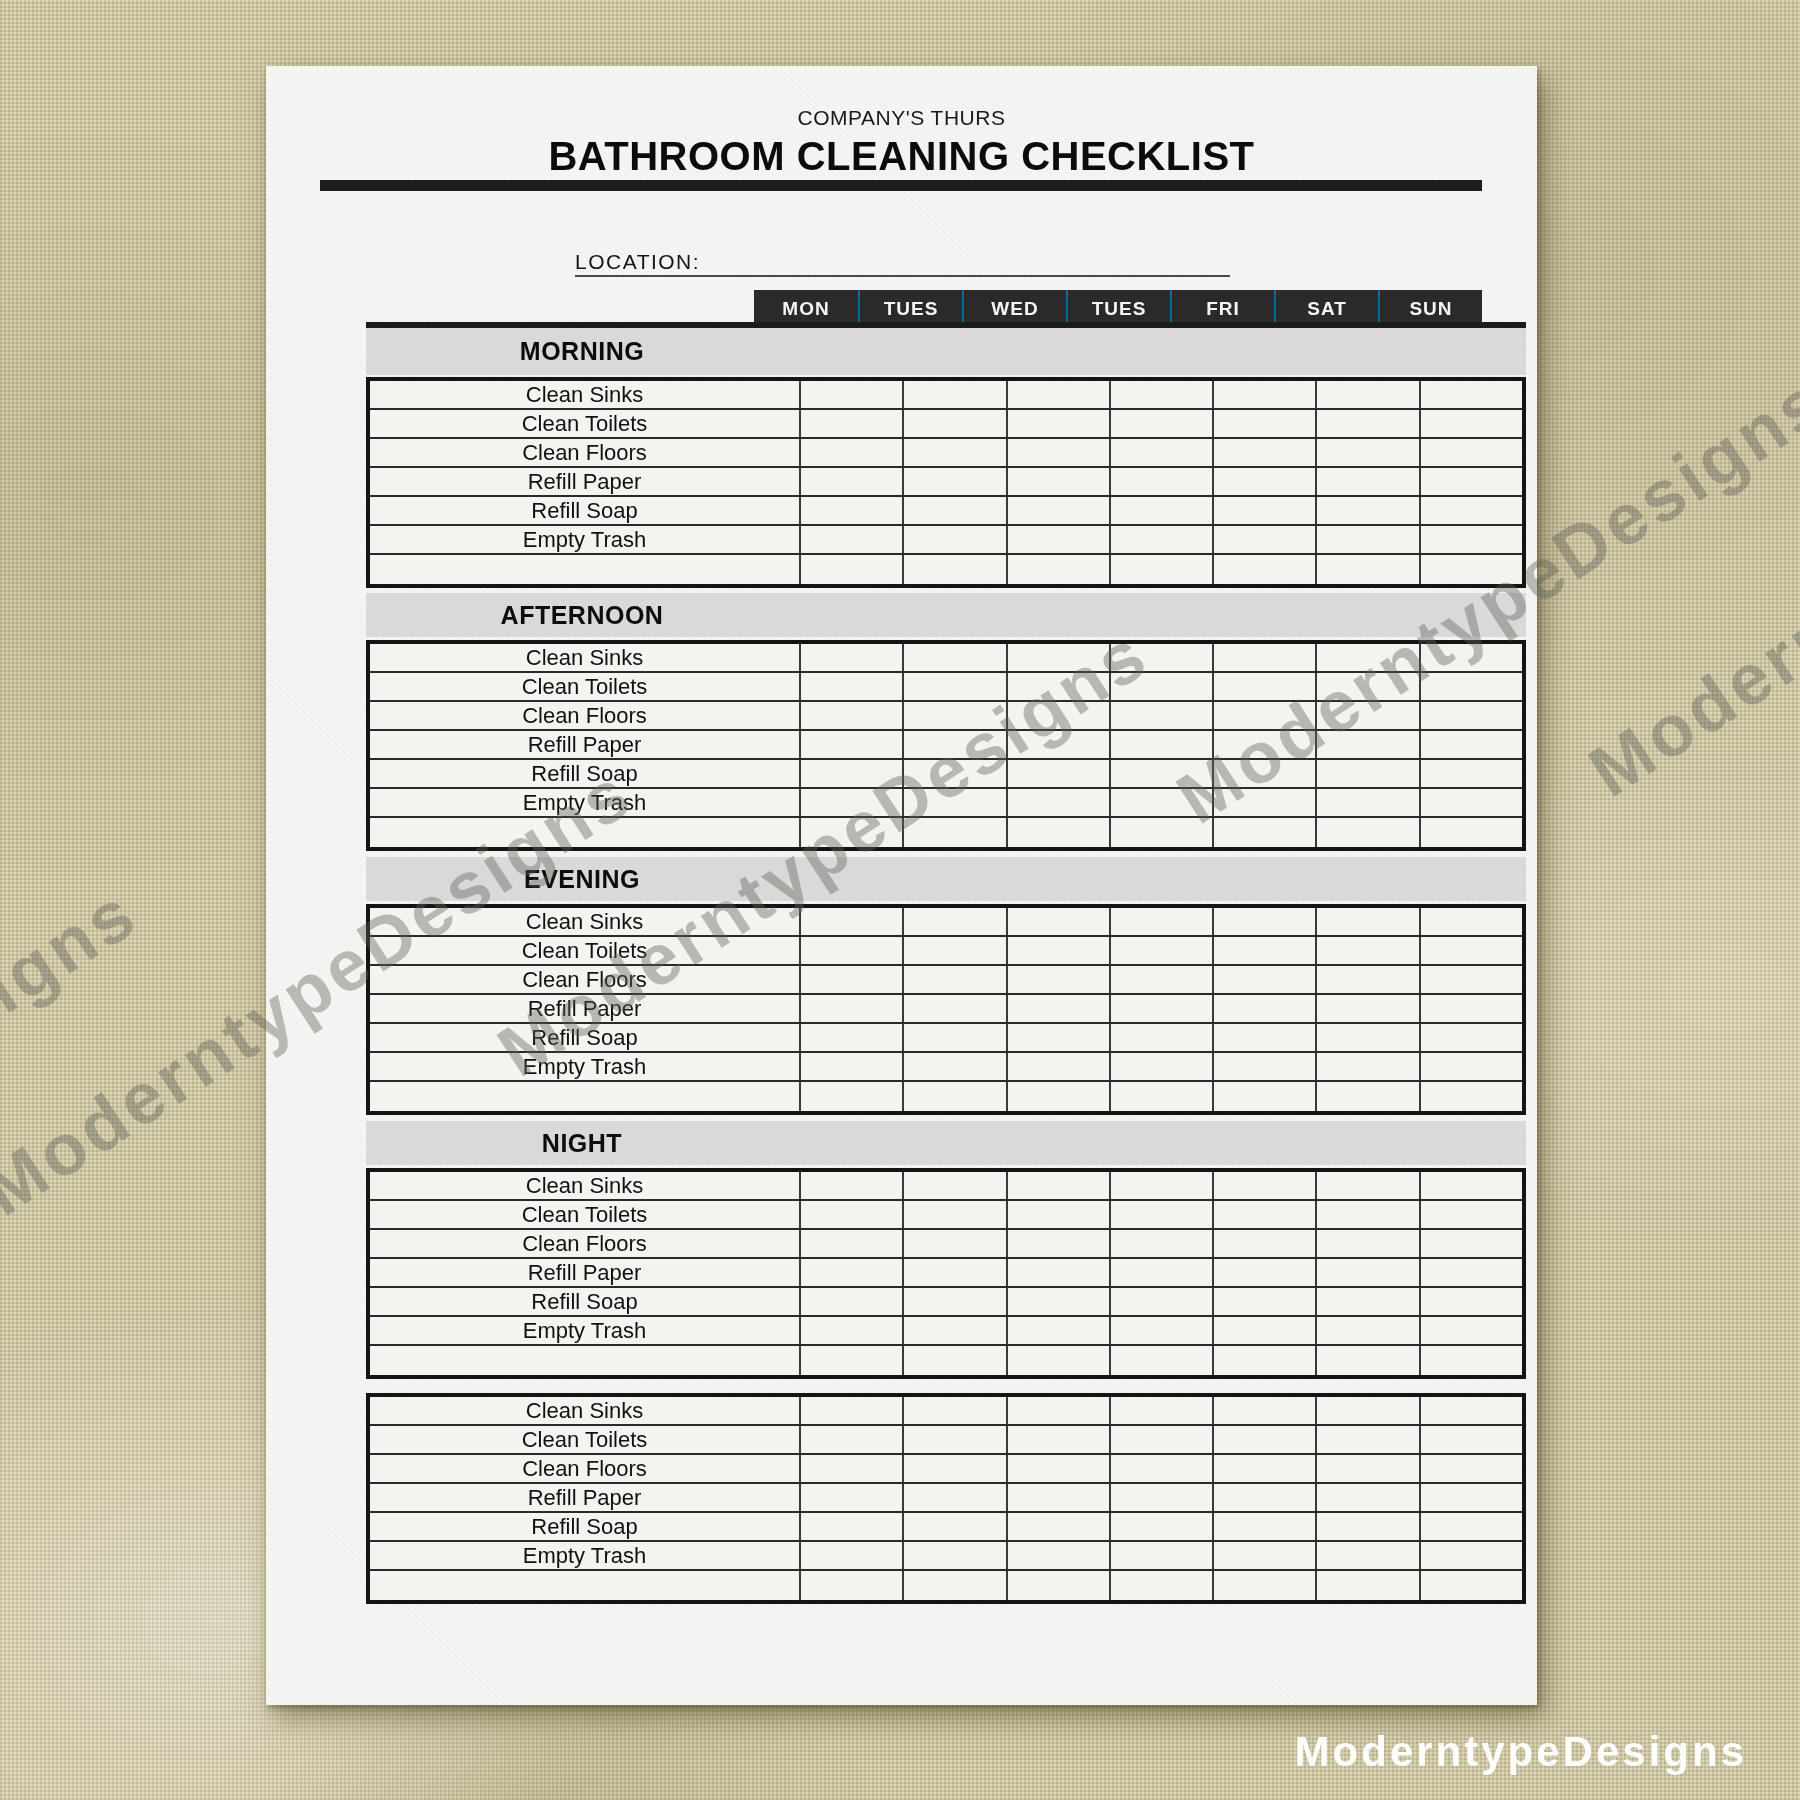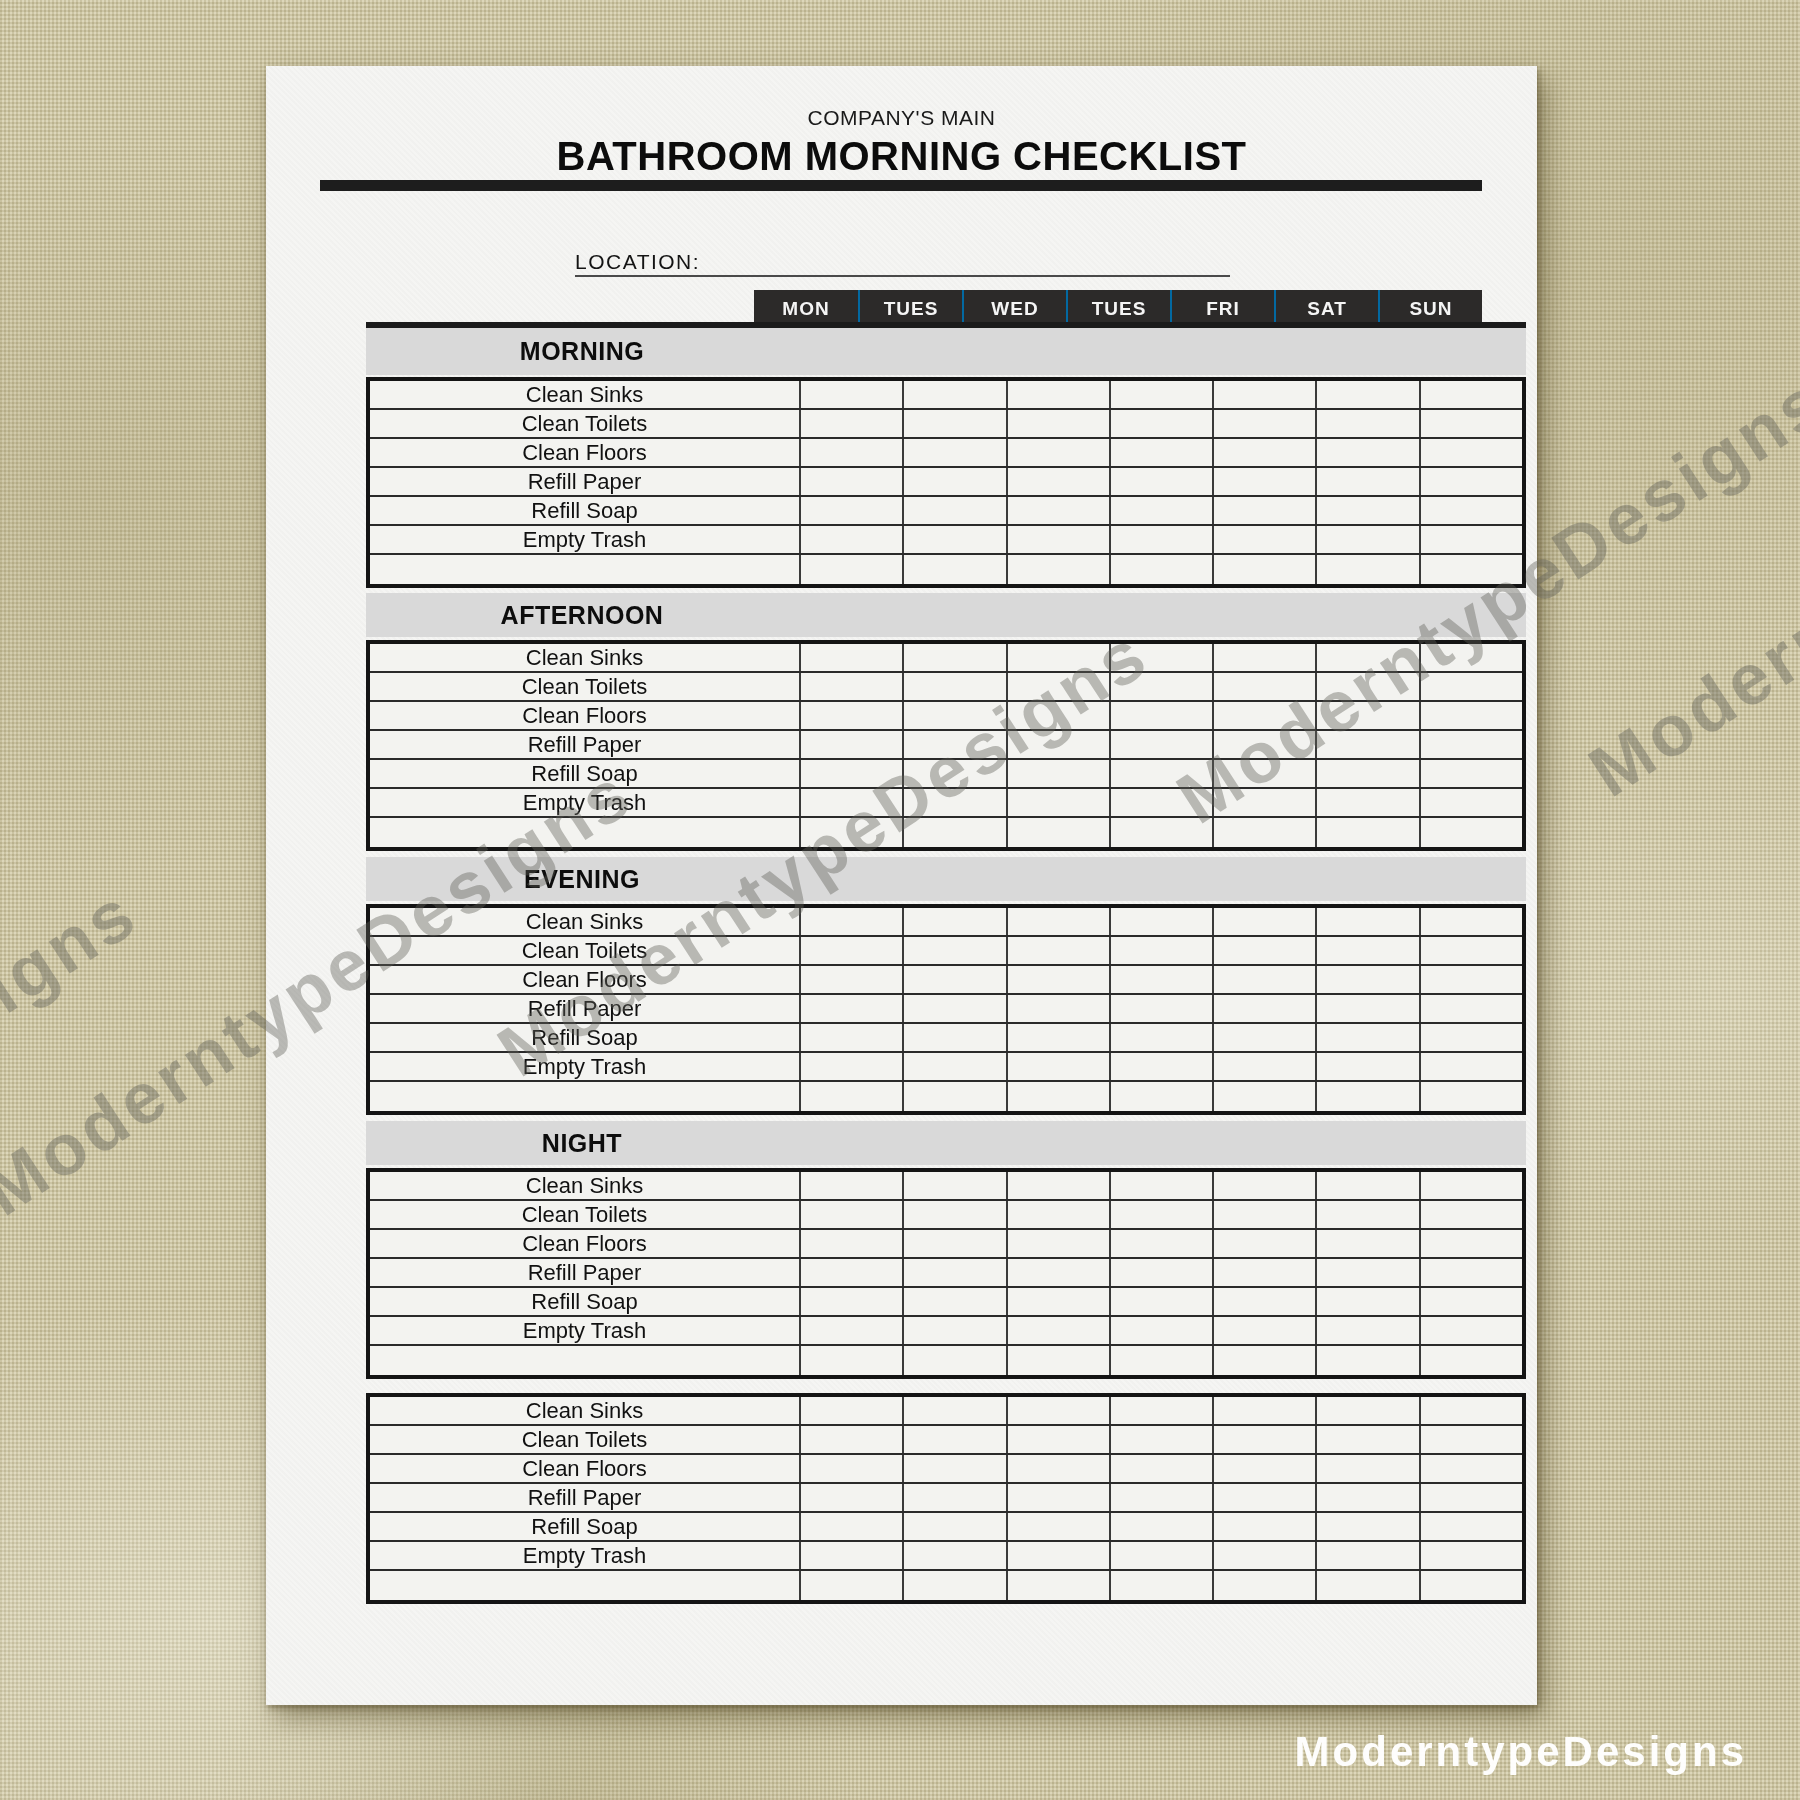--- a/index.html
+++ b/index.html
@@ -72,22 +72,22 @@
 
 <div class="stage">
 
   <div class="wm" style="left:-505px;top:1281px;">ModerntypeDesigns</div>
   <div class="wm" style="left:-10px;top:1161px;">ModerntypeDesigns</div>
   <div class="wm" style="left:506px;top:1022px;">ModerntypeDesigns</div>
   <div class="wm" style="left:1185px;top:769px;">ModerntypeDesigns</div>
   <div class="wm" style="left:1597px;top:742px;">ModerntypeDesigns</div>
 
   <div class="paper">
-    <div class="company">COMPANY'S MAIN</div>
-    <div class="doc-title">BATHROOM MORNING CHECKLIST</div>
+    <div class="company">COMPANY'S THURS</div>
+    <div class="doc-title">BATHROOM CLEANING CHECKLIST</div>
     <div class="title-rule"></div>
     <div class="loc-label">LOCATION:</div>
     <div class="loc-underline"></div>
     <div class="day-bar">
         <div class="day-cell">MON</div>
         <div class="day-cell">TUES</div>
         <div class="day-cell">WED</div>
         <div class="day-cell">TUES</div>
         <div class="day-cell">FRI</div>
         <div class="day-cell">SAT</div>

